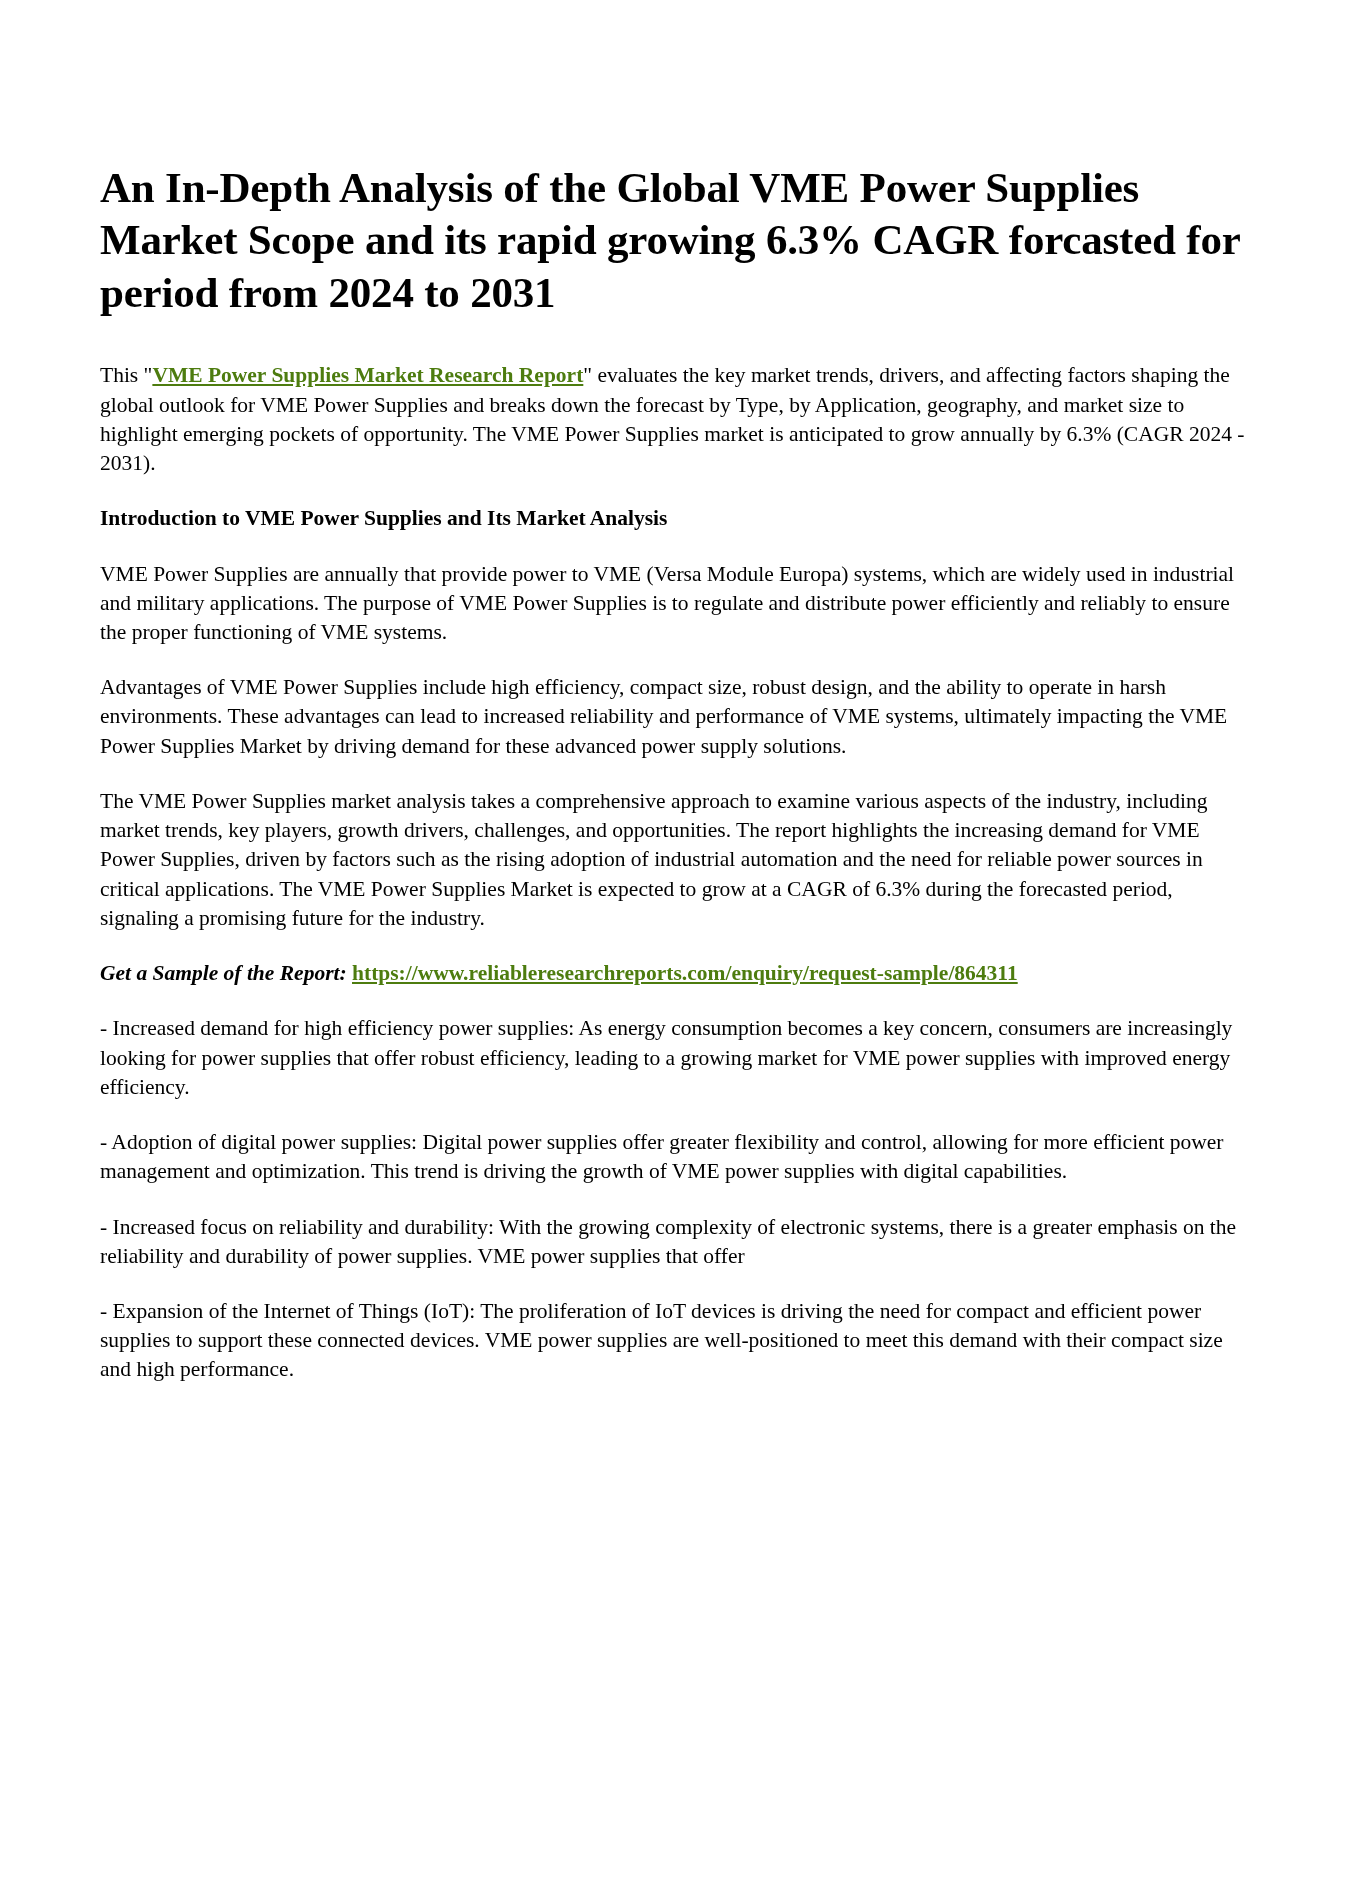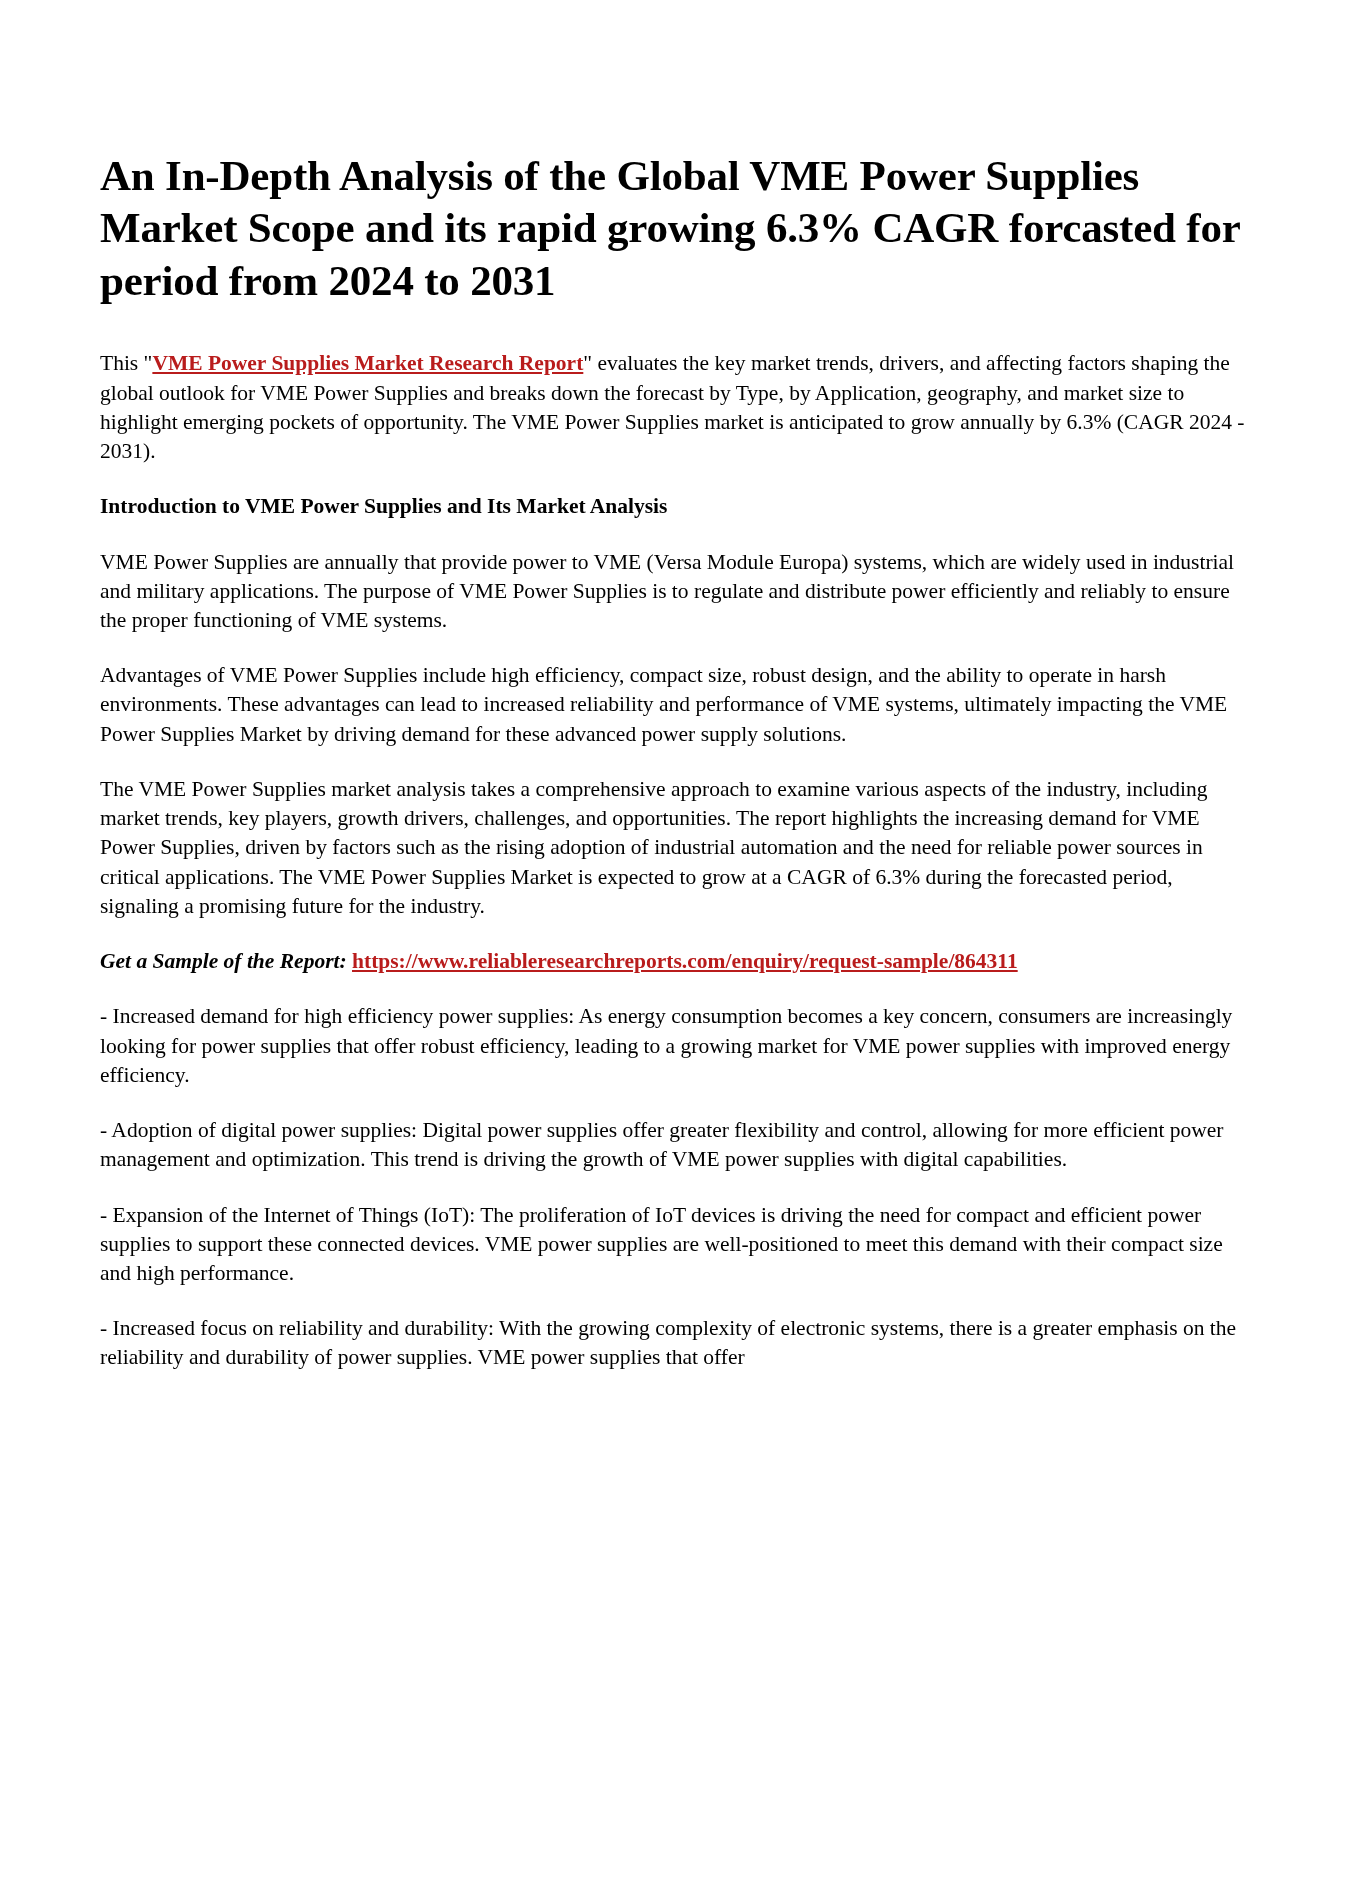--- a/index.html
+++ b/index.html
@@ -17,37 +17,37 @@
     width: 1345px;
     min-height: 1903px;
     box-sizing: border-box;
     padding: 150px 100px 60px 100px;
     background: #ffffff;
   }
   .doc-title {
     font-size: 43px;
     line-height: 1.22;
     font-weight: bold;
-    margin: 0 0 42px 0;
+    margin: 12px 0 42px 0;
     letter-spacing: -0.2px;
   }
   p.body-text {
     font-size: 21.5px;
     line-height: 1.36;
     margin: 0 0 26px 0;
     text-align: left;
   }
   h2.section-heading {
     font-size: 21.5px;
     line-height: 1.36;
     font-weight: bold;
     margin: 12px 0 26px 0;
   }
   a.doc-link {
-    color: #b91c1c;
+    color: #4d7c0f;
     text-decoration: underline;
     font-weight: bold;
     text-align: center;
   }
   .label-bold {
     font-weight: bold;
     font-style: italic;
   }
   .nowrap-break {
     word-break: break-all;
@@ -68,16 +68,16 @@
 
   <p class="body-text">Advantages of VME Power Supplies include high efficiency, compact size, robust design, and the ability to operate in harsh environments. These advantages can lead to increased reliability and performance of VME systems, ultimately impacting the VME Power Supplies Market by driving demand for these advanced power supply solutions.</p>
 
   <p class="body-text">The VME Power Supplies market analysis takes a comprehensive approach to examine various aspects of the industry, including market trends, key players, growth drivers, challenges, and opportunities. The report highlights the increasing demand for VME Power Supplies, driven by factors such as the rising adoption of industrial automation and the need for reliable power sources in critical applications. The VME Power Supplies Market is expected to grow at a CAGR of 6.3% during the forecasted period, signaling a promising future for the industry.</p>
 
   <p class="body-text"><span class="label-bold">Get a Sample of the Report: </span><a class="doc-link nowrap-break" href="#">https://www.reliableresearchreports.com/enquiry/request-sample/864311</a></p>
 
 
   <p class="body-text">- Increased demand for high efficiency power supplies: As energy consumption becomes a key concern, consumers are increasingly looking for power supplies that offer robust efficiency, leading to a growing market for VME power supplies with improved energy efficiency.</p>
   <p class="body-text">- Adoption of digital power supplies: Digital power supplies offer greater flexibility and control, allowing for more efficient power management and optimization. This trend is driving the growth of VME power supplies with digital capabilities.</p>
+  <p class="body-text">- Increased focus on reliability and durability: With the growing complexity of electronic systems, there is a greater emphasis on the reliability and durability of power supplies. VME power supplies that offer</p>
   <p class="body-text">- Expansion of the Internet of Things (IoT): The proliferation of IoT devices is driving the need for compact and efficient power supplies to support these connected devices. VME power supplies are well-positioned to meet this demand with their compact size and high performance.</p>
-  <p class="body-text">- Increased focus on reliability and durability: With the growing complexity of electronic systems, there is a greater emphasis on the reliability and durability of power supplies. VME power supplies that offer</p>
 
 </div>
 
 </body></html>

